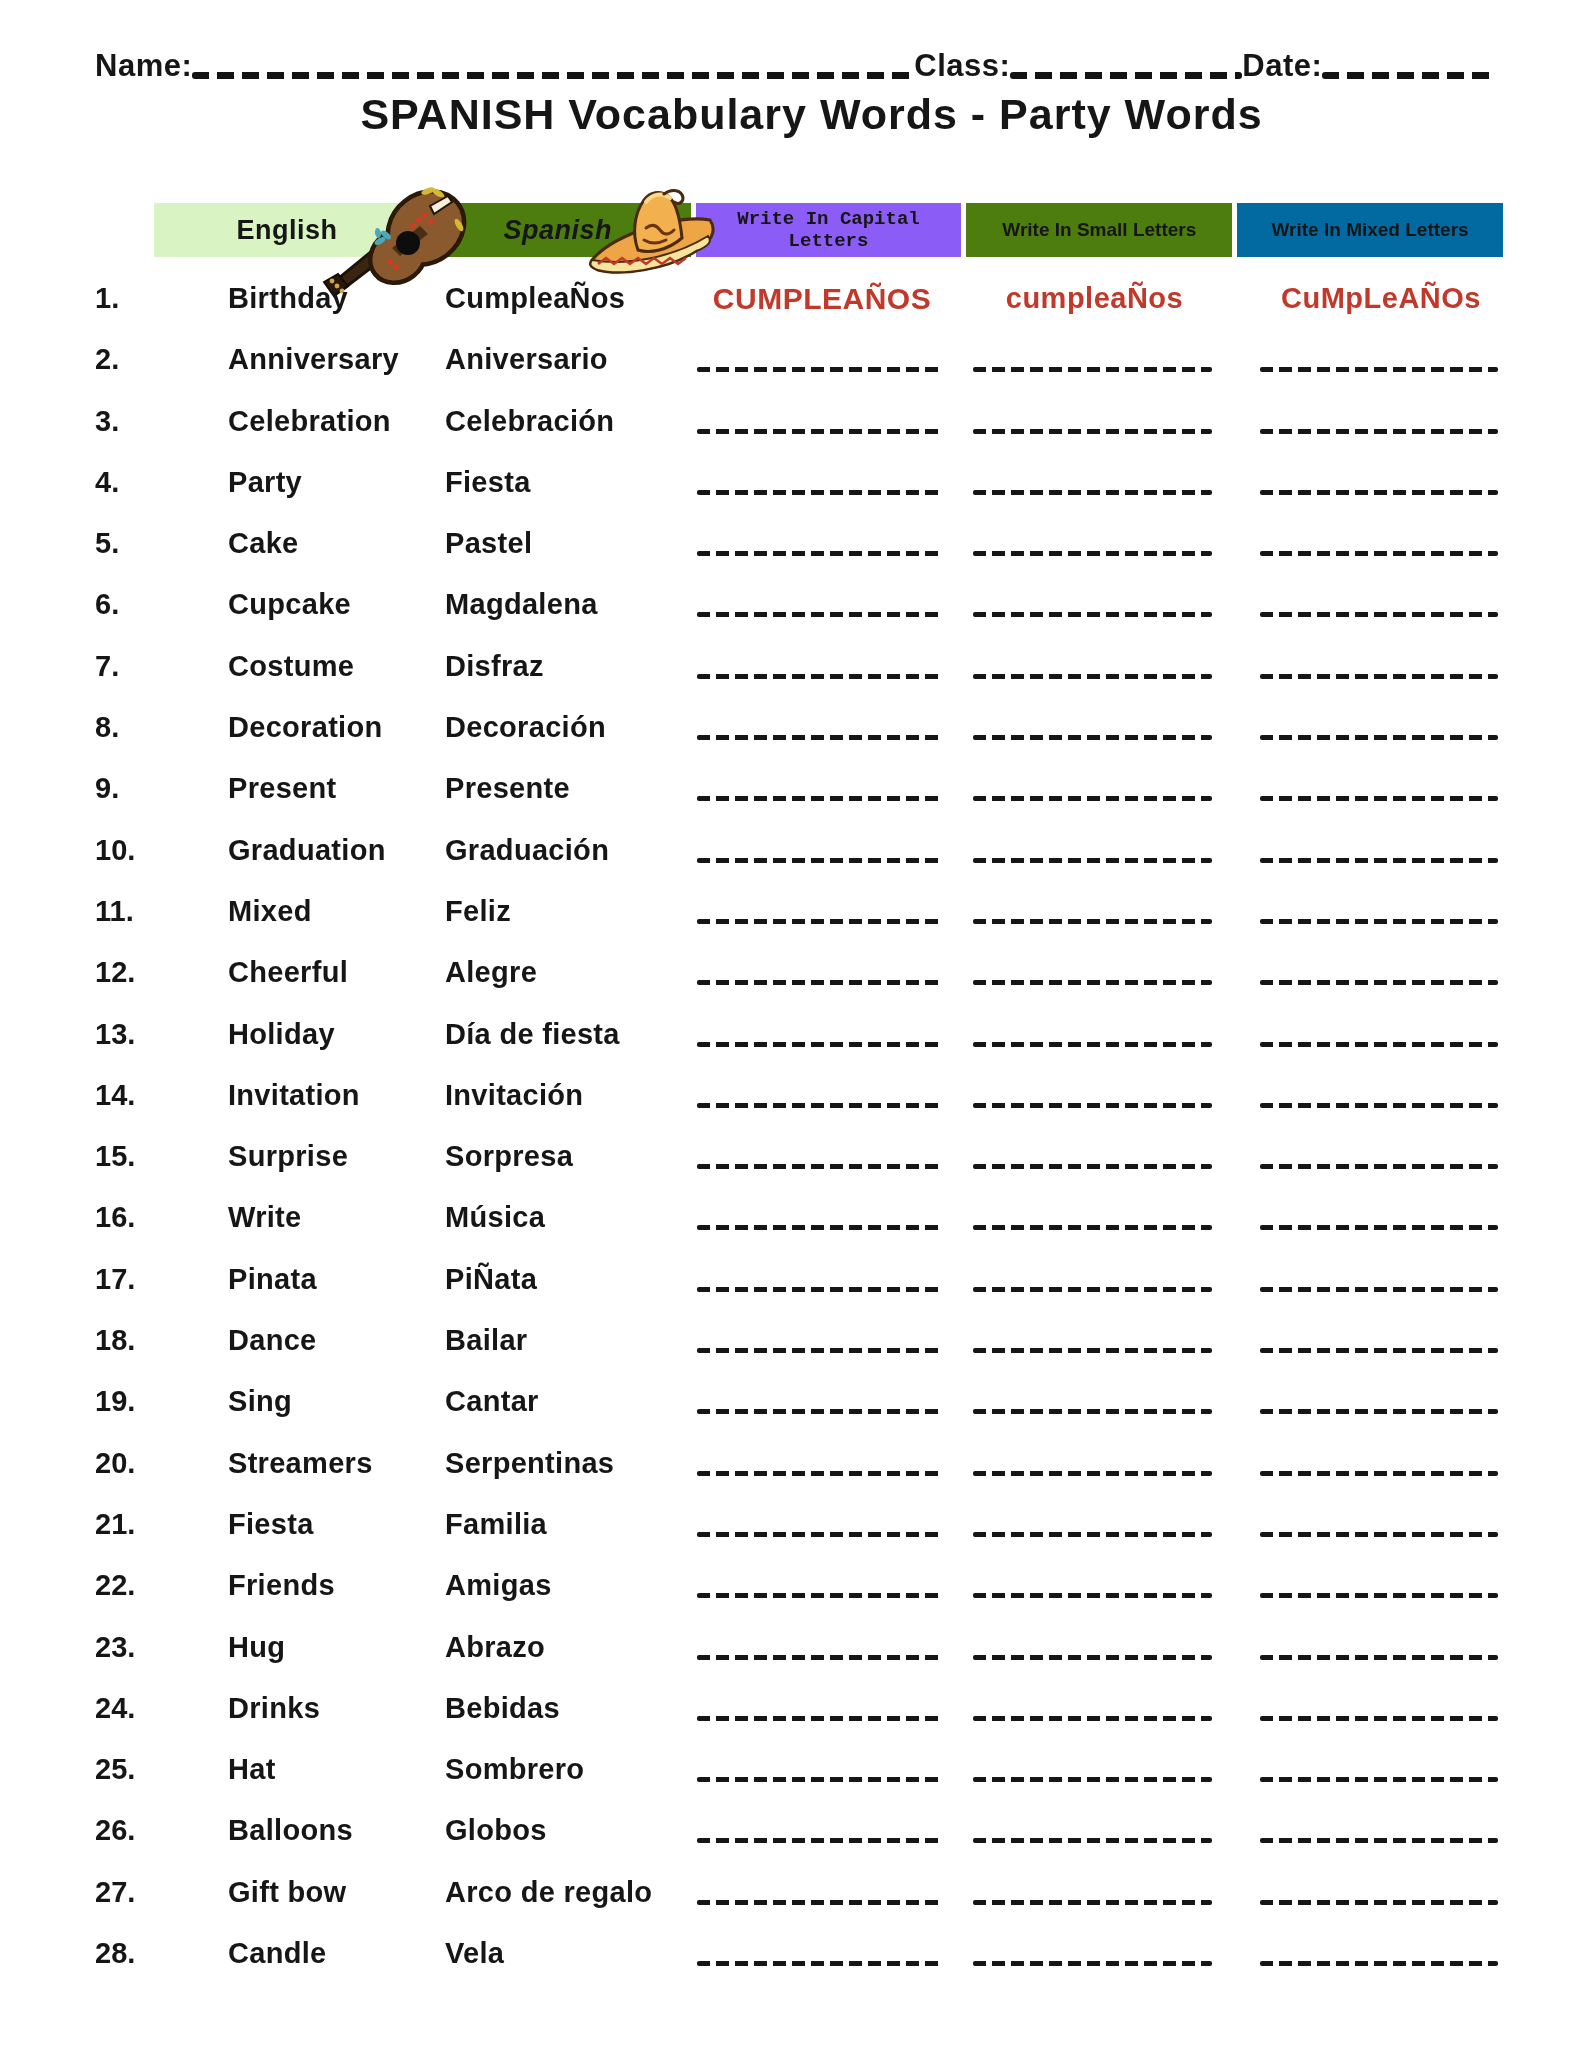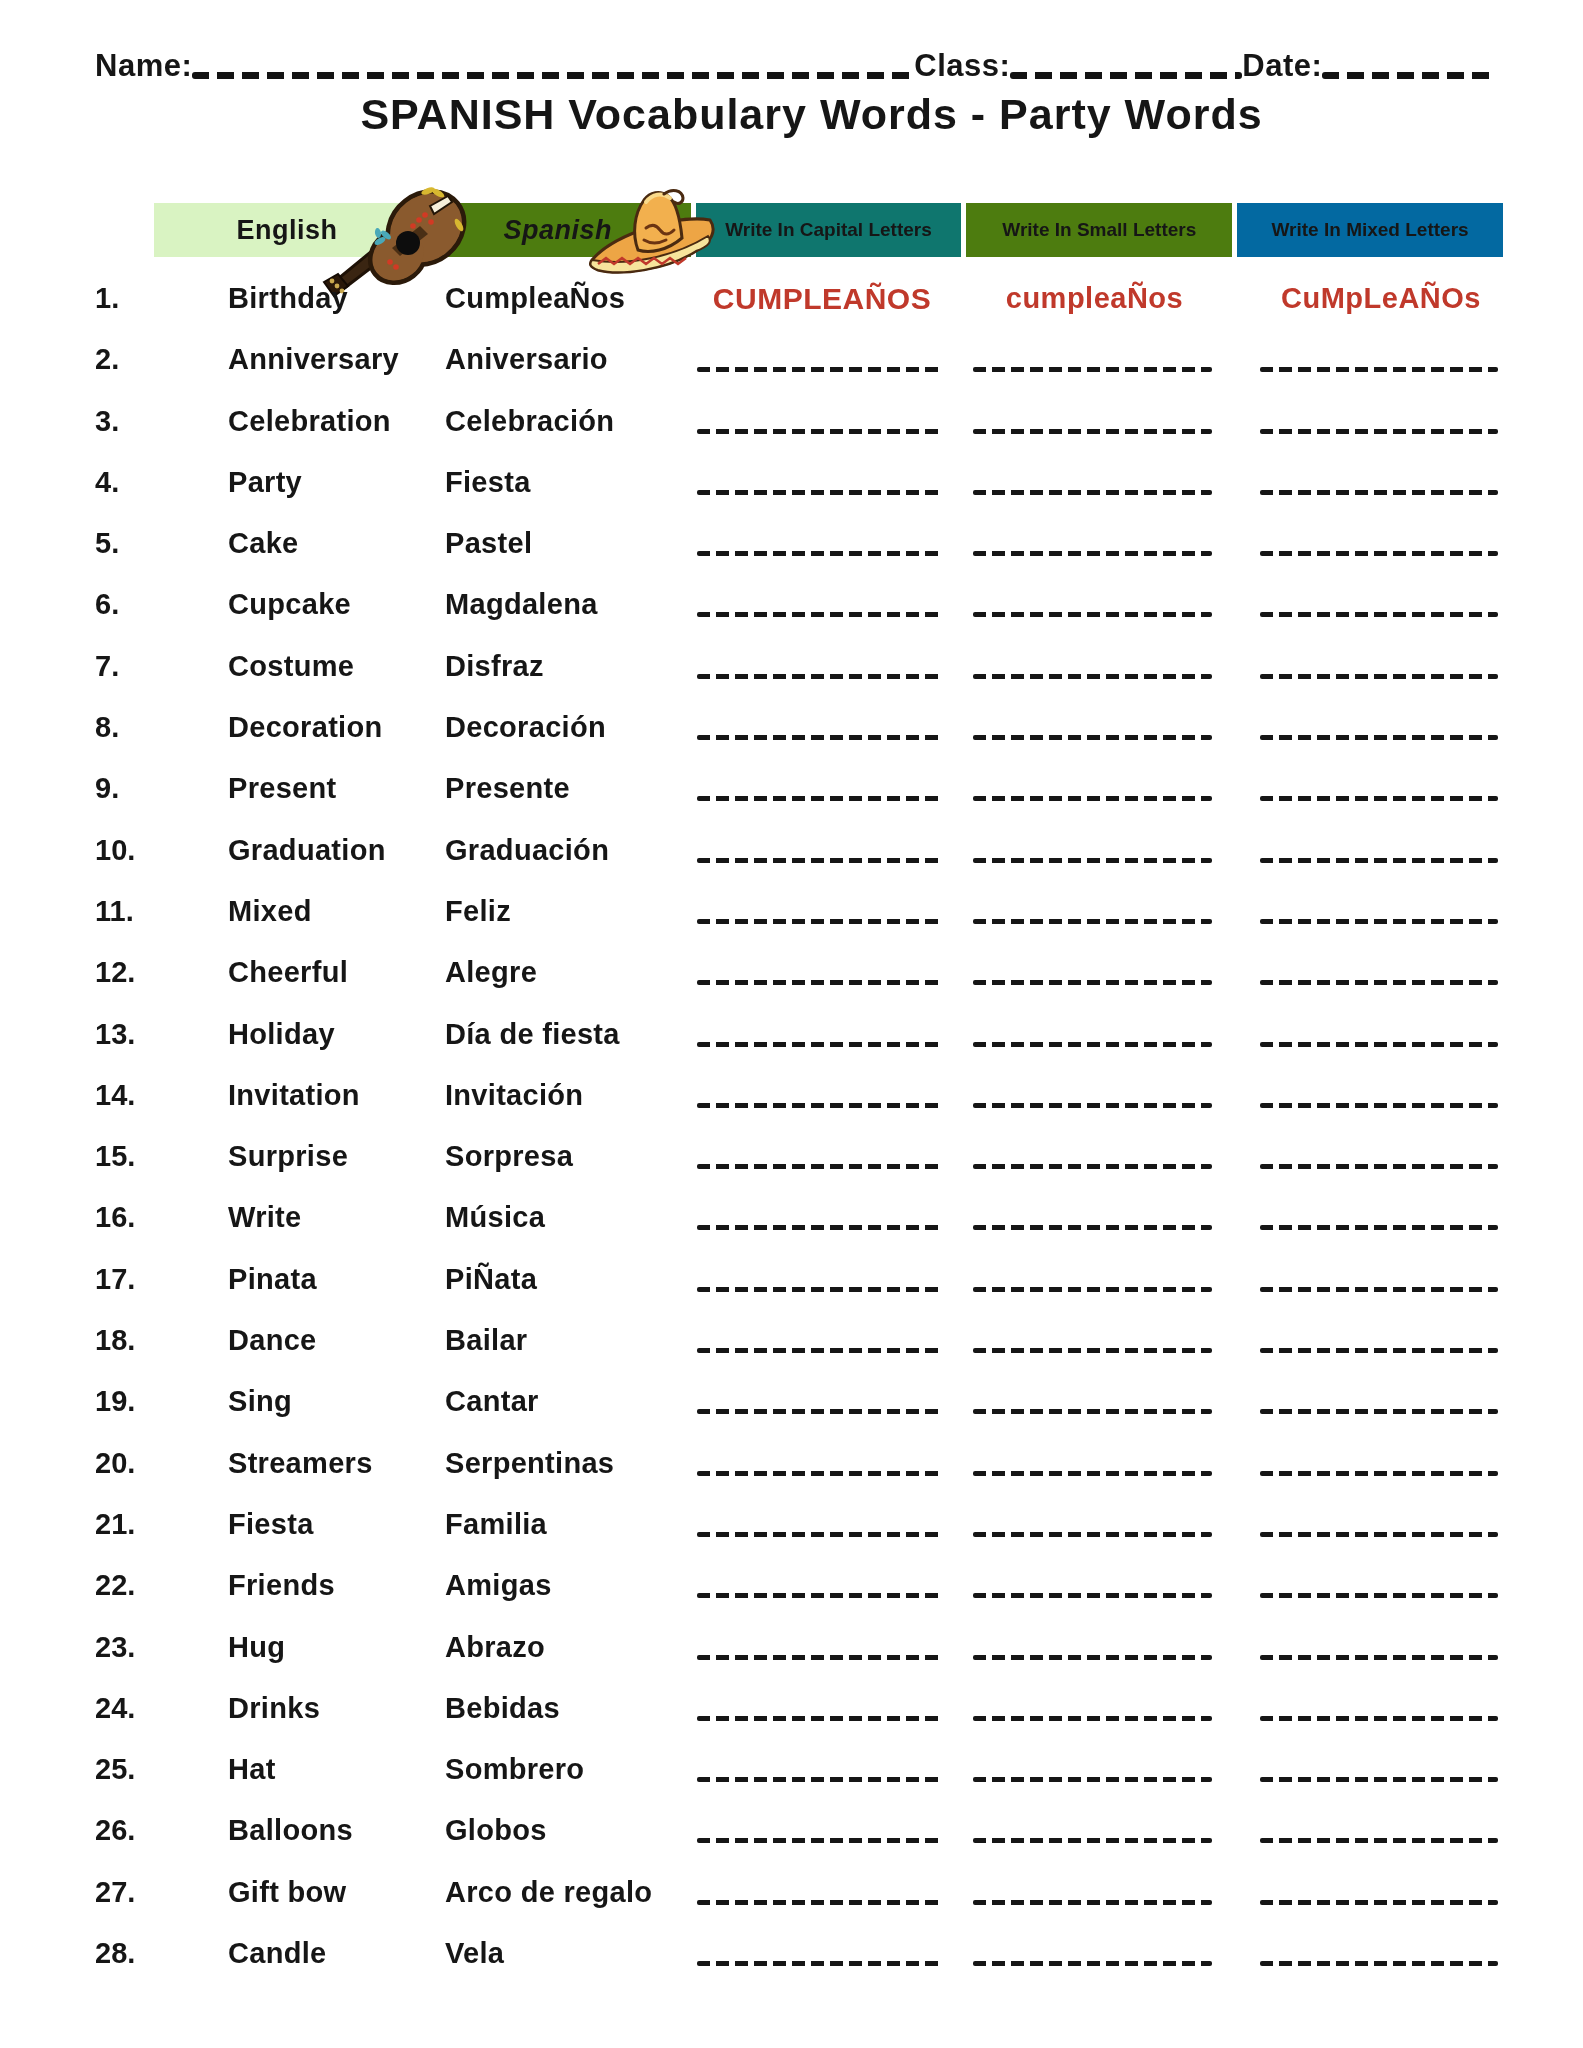--- a/index.html
+++ b/index.html
@@ -79,21 +79,21 @@
     <div class="fill-line l2"></div>
     <span class="lbl">Date:</span>
     <div class="fill-line l3"></div>
   </div>
 
   <div class="title">SPANISH Vocabulary Words - Party Words</div>
 
   <div class="thead">
     <div class="th big" style="background: rgb(217, 243, 194);">English</div>
     <div class="th big" style="background: #4d7c0f; font-style: italic;">Spanish</div>
-    <div class="th small" style="background: #0f766e;">Write In Capital Letters</div>
+    <div class="th small" style="background: #8b5cf6; font-family: Liberation Mono, monospace;">Write In Capital Letters</div>
     <div class="th small" style="background: #4d7c0f;">Write In Small Letters</div>
     <div class="th small" style="background: #0369a1;">Write In Mixed Letters</div>
   </div>
 
   <svg class="deco guitar" width="150" height="122" viewBox="0 0 150 122" aria-hidden="true">
 
     <polygon points="12,104 20,112 88,60 78,50" fill="#3a2512" stroke="#1e1106" stroke-width="3"></polygon>
 
     <polygon points="2,104 16,96 26,108 12,118" fill="#2a1809" stroke="#150b03" stroke-width="2"></polygon>
     <circle cx="10" cy="103" r="2.4" fill="#c9a84e"></circle>

